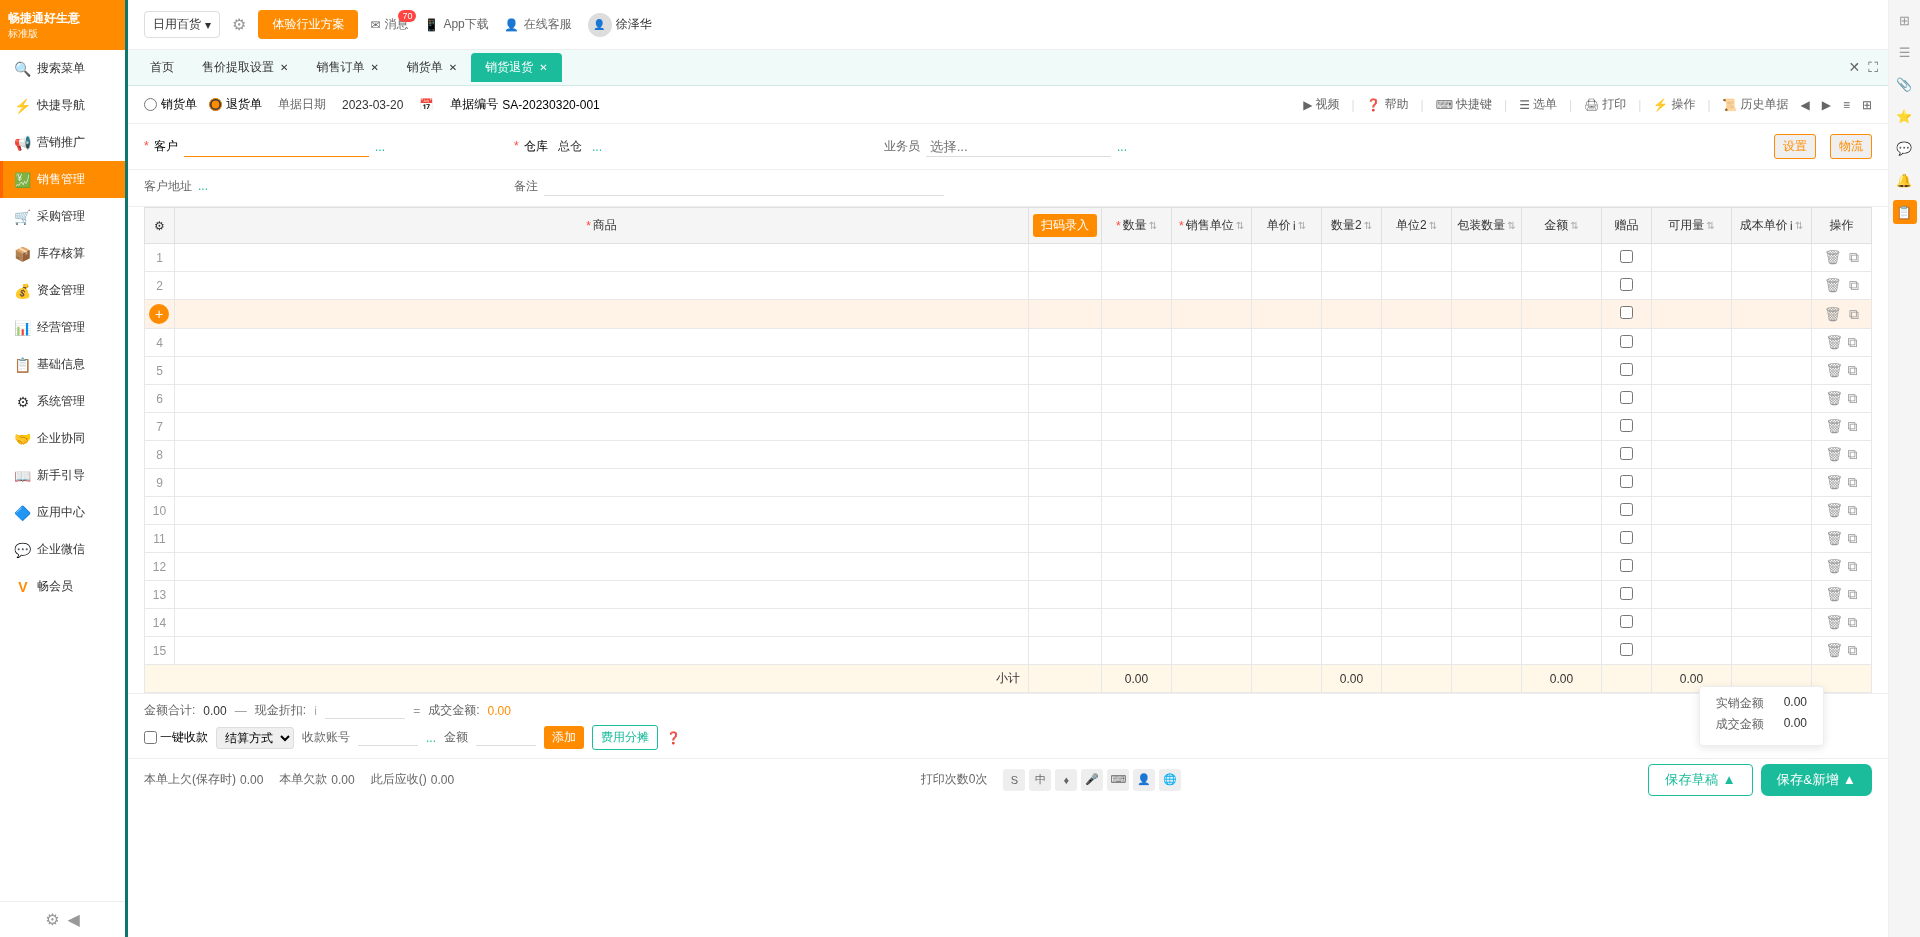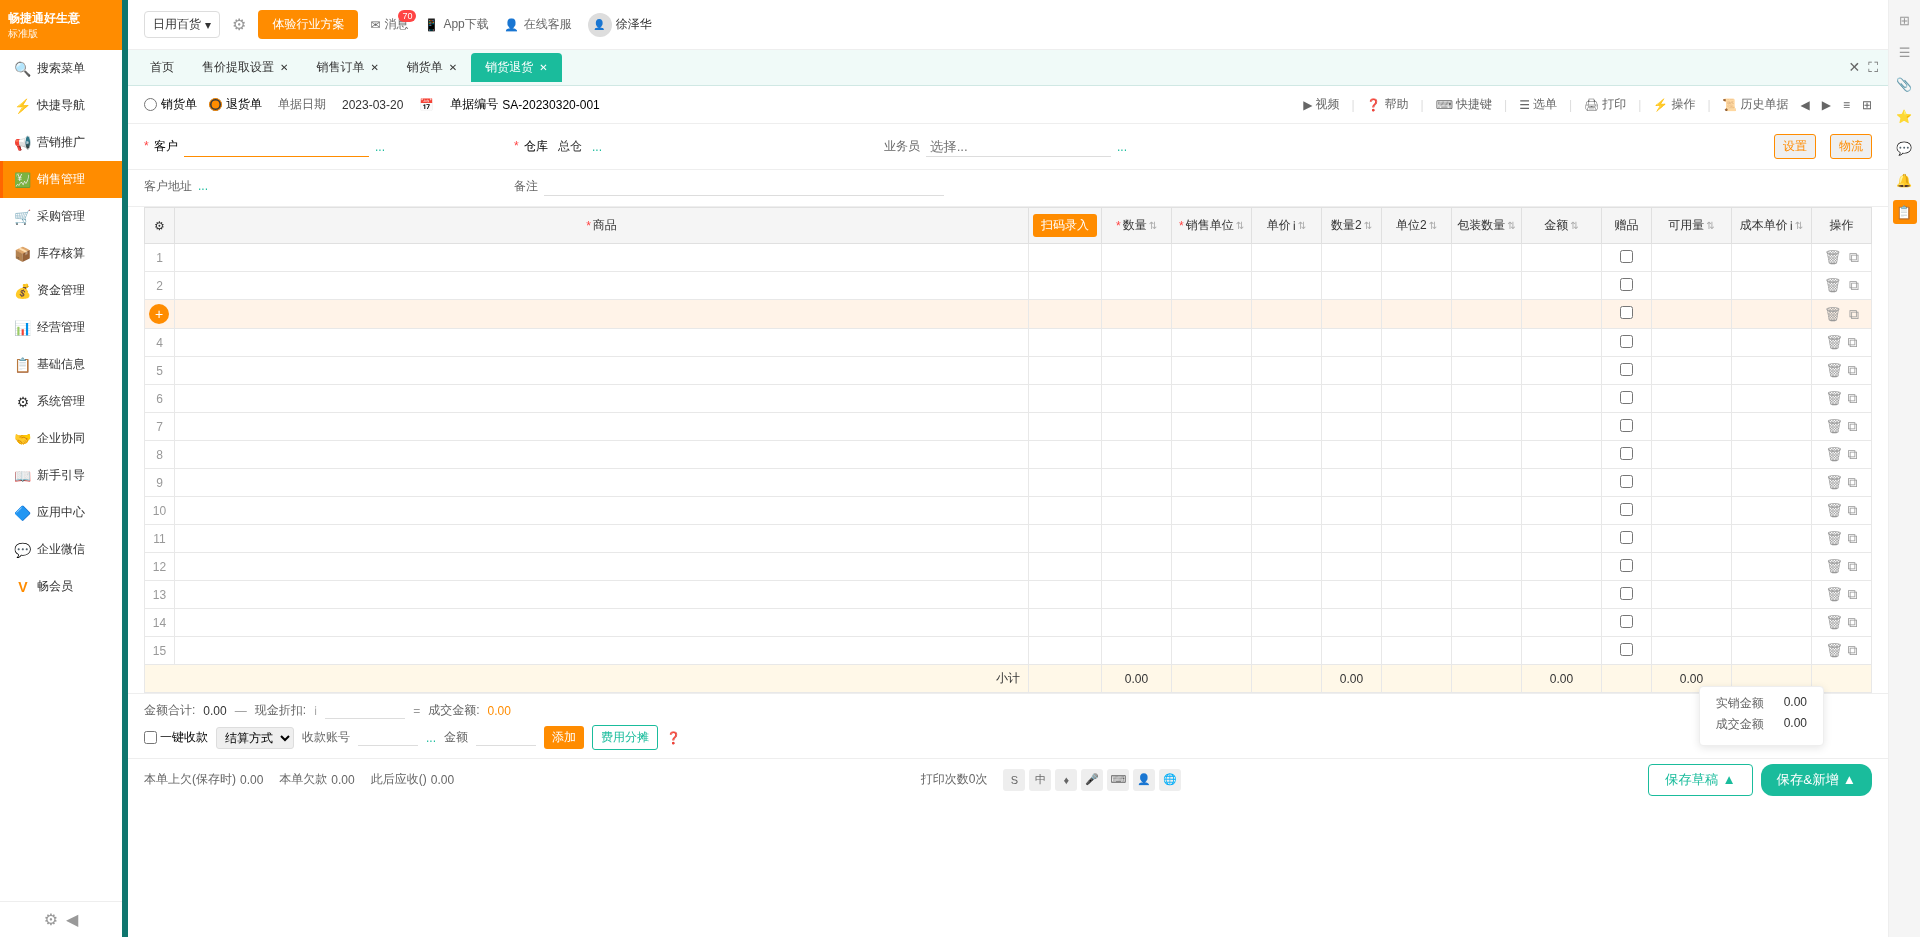--- a/index.html
+++ b/index.html
@@ -1,19 +1,19 @@
 <!DOCTYPE html>
 <html><head>
   <meta charset="utf-8">
   <style>
     * { margin: 0; padding: 0; box-sizing: border-box; }
     body { font-family: 'Microsoft YaHei', Arial, sans-serif; font-size: 12px; background: #f5f5f5; width: 1920px; height: 937px; overflow: hidden; display: flex; }
 
     
-    .sidebar { width: 128px; background: #fff; display: flex; flex-direction: column; border-right: 6px solid #0f766e; flex-shrink: 0; }
+    .sidebar { width: 128px; background: #fff; display: flex; flex-direction: column; border-right: 3px solid #0f766e; flex-shrink: 0; }
     .sidebar-logo { background: #ff8c00; padding: 10px 8px; display: flex; align-items: center; gap: 6px; height: 50px; }
     .sidebar-nav { flex: 1; overflow-y: auto; }
     .sidebar-nav-item { display: flex; align-items: center; gap: 6px; padding: 10px 12px; cursor: pointer; color: #333; font-size: 12px; border-left: 3px solid transparent; }
     .sidebar-nav-item.active { background: #ff8c00; color: #fff; border-left-color: #ff6600; }
     .sidebar-nav-item .nav-icon { width: 16px; height: 16px; display: flex; align-items: center; justify-content: center; font-size: 14px; }
     .sidebar-bottom { border-top: 1px solid #eee; padding: 8px; display: flex; gap: 8px; justify-content: center; }
     .sidebar-bottom-btn { cursor: pointer; color: #999; font-size: 16px; }
 
     
     .main { flex: 1; display: flex; flex-direction: column; overflow: hidden; }
@@ -116,21 +116,21 @@
     .footer-split-btn { border: 1px solid #1abc9c; color: #1abc9c; background: #fff; border-radius: 3px; padding: 3px 8px; cursor: pointer; font-size: 12px; }
     .footer-help { color: #aaa; cursor: pointer; }
 
     
     .bottom-bar { height: 42px; background: #fff; border-top: 1px solid #eee; display: flex; align-items: center; padding: 0 16px; gap: 16px; flex-shrink: 0; }
     .bottom-info { display: flex; align-items: center; gap: 4px; color: #666; }
     .bottom-print { margin-left: auto; color: #666; font-size: 12px; }
     .bottom-icons { display: flex; gap: 4px; }
     .bottom-icon { width: 22px; height: 22px; background: #eee; border-radius: 3px; display: flex; align-items: center; justify-content: center; cursor: pointer; font-size: 11px; color: #666; }
     .bottom-save-draft { background: #fff; border: 1px solid #1abc9c; color: #1abc9c; border-radius: 4px; padding: 6px 16px; cursor: pointer; display: flex; align-items: center; gap: 4px; }
-    .bottom-save-new { background: #1abc9c; color: #fff; border: none; border-radius: 12px; padding: 6px 16px; cursor: pointer; display: flex; align-items: center; gap: 4px; }
+    .bottom-save-new { background: #1abc9c; color: #fff; border: none; border-radius: 7px; padding: 6px 16px; cursor: pointer; display: flex; align-items: center; gap: 4px; }
 
     
     .right-panel { width: 32px; background: #f5f5f5; border-left: 1px solid #eee; display: flex; flex-direction: column; align-items: center; padding: 8px 0; gap: 8px; flex-shrink: 0; }
     .right-panel-btn { width: 24px; height: 24px; display: flex; align-items: center; justify-content: center; cursor: pointer; color: #999; font-size: 13px; border-radius: 3px; }
     .right-panel-btn.active { background: #ff8c00; color: #fff; }
 
     
     .summary-panel { position: absolute; right: 48px; bottom: 50px; background: #fff; border: 1px solid #eee; padding: 8px 16px; border-radius: 4px; box-shadow: 0 2px 8px rgba(0,0,0,0.1); }
     .summary-row { display: flex; justify-content: space-between; gap: 20px; margin-bottom: 4px; font-size: 12px; }
     .summary-label { color: #666; }

